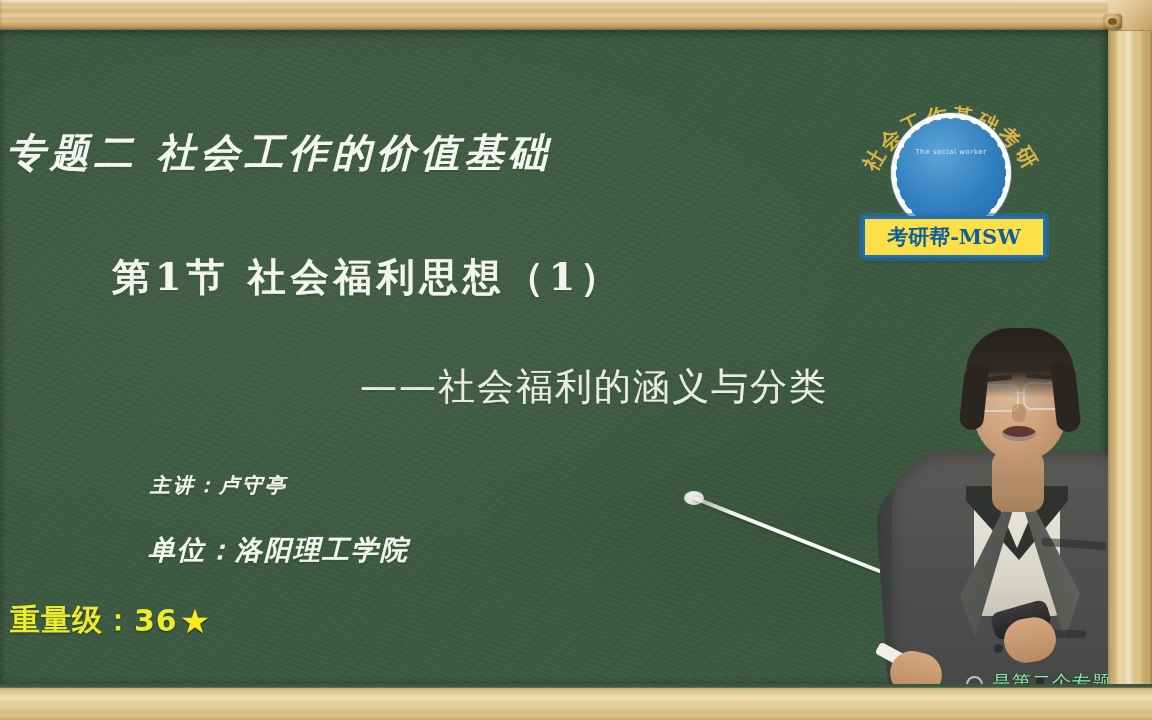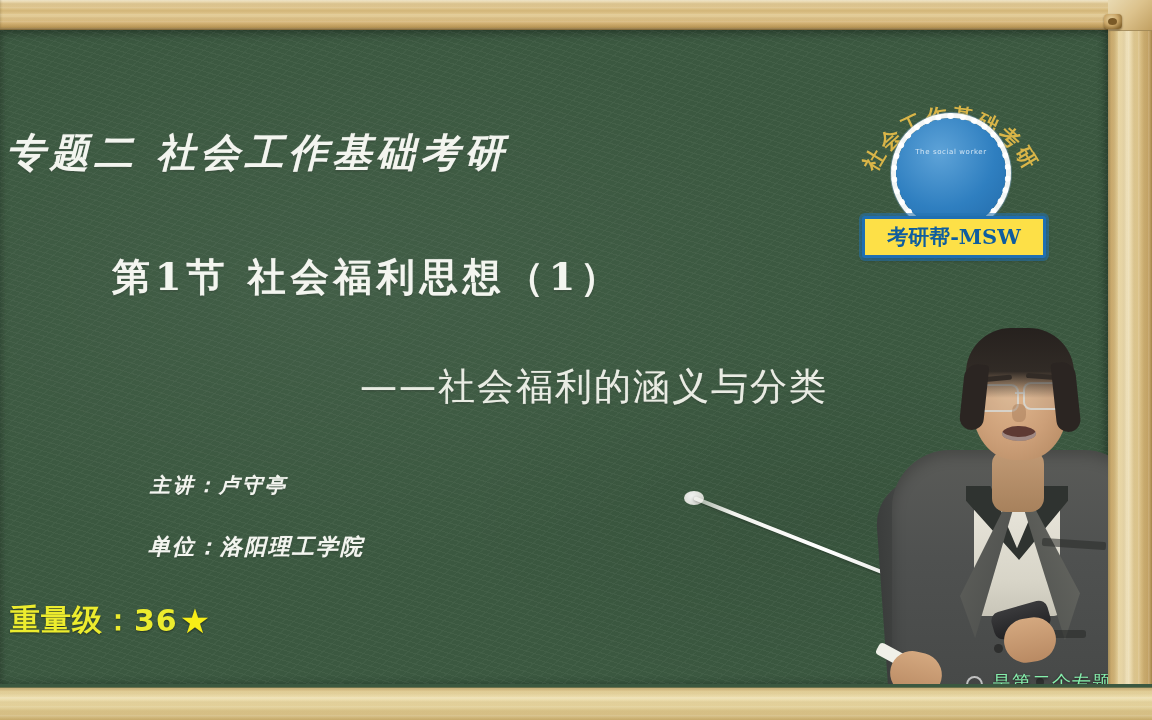--- a/index.html
+++ b/index.html
@@ -62,21 +62,21 @@
      font-family:"DejaVu Serif","Liberation Serif",serif;}
 
   #l-topic{left:6px;top:126px;font-size:39px;font-weight:700;letter-spacing:5px;
      font-style:italic;}
   #l-section{left:112px;top:252px;font-size:38px;font-weight:700;letter-spacing:5px;
      }
   #l-subtitle{left:360px;top:362px;font-size:37px;font-weight:400;letter-spacing:2px;
      font-family:"DejaVu Sans","Liberation Sans",sans-serif;color:#e9ece3;}
   #l-speaker{left:150px;top:472px;font-size:20px;font-weight:700;letter-spacing:3px;
      font-style:italic;}
-  #l-unit{left:148px;top:532px;font-size:22px;font-weight:700;letter-spacing:2px;
+  #l-unit{left:148px;top:532px;font-size:27px;font-weight:700;letter-spacing:2px;
      font-style:italic;}
 
   
   .weight{position:absolute;left:10px;top:600px;display:flex;align-items:center;
      color:#ecec2e;font-size:30px;font-weight:700;letter-spacing:1px;
      font-family:"DejaVu Sans","Liberation Sans",sans-serif;
      text-shadow:0 1px 2px rgba(0,0,0,.45);}
   .weight .star{color:#f7ee17;font-size:34px;margin-left:2px;line-height:1;
      text-shadow:0 1px 2px rgba(0,0,0,.5);}
 
@@ -192,21 +192,21 @@
 </style>
 </head>
 <body>
 
 <div class="stage">
 
   <div class="board">
     <div class="board-noise"></div>
   </div>
 
-  <div class="chalk" id="l-topic">专题二 社会工作基础考研</div>
+  <div class="chalk" id="l-topic">专题二 社会工作的价值基础</div>
   <div class="chalk" id="l-section">第1节 社会福利思想（1）</div>
   <div class="chalk" id="l-subtitle">——社会福利的涵义与分类</div>
   <div class="chalk" id="l-speaker">主讲：卢守亭</div>
   <div class="chalk" id="l-unit">单位：洛阳理工学院</div>
 
   <div class="weight">
     <span>重量级：</span>
     <span>36</span>
     <span class="star">★</span>
   </div>

